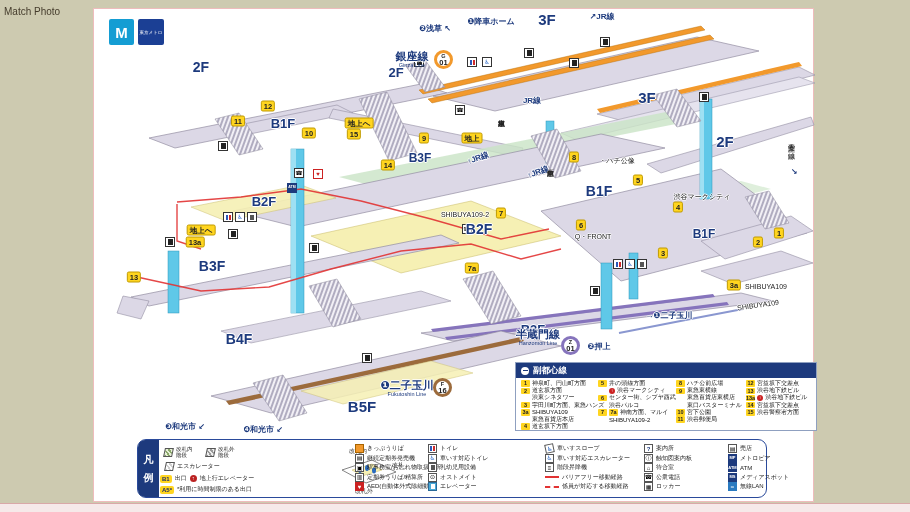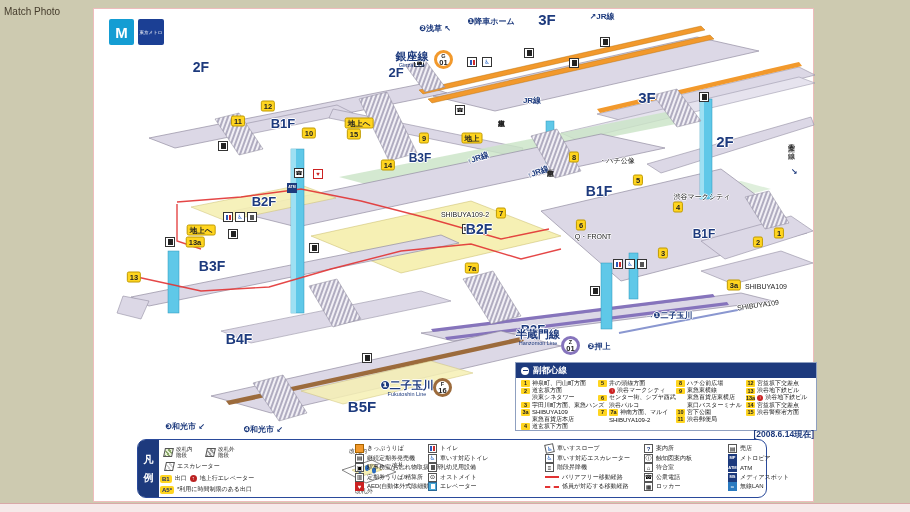--- a/index.html
+++ b/index.html
@@ -399,21 +399,20 @@
               <span class="exn">14</span>
               <span class="ext">宮益坂下交差点</span>
             </div>
             <div class="exrow">
               <span class="exn">15</span>
               <span class="ext">渋谷警察署方面</span>
             </div>
           </div>
         </div>
     </div>
-    <div id="datenote">[2008.6.14現在]</div>
 
     <div id="legend">
       <div id="legtab">
           <span>凡</span>
           <span>例</span>
         </div>
 
       <div class="leg-item" style="left:26px;top:6px;">
         <span class="lic lic-stairs-in"></span>
         <span class="leg-txt2">改札内

